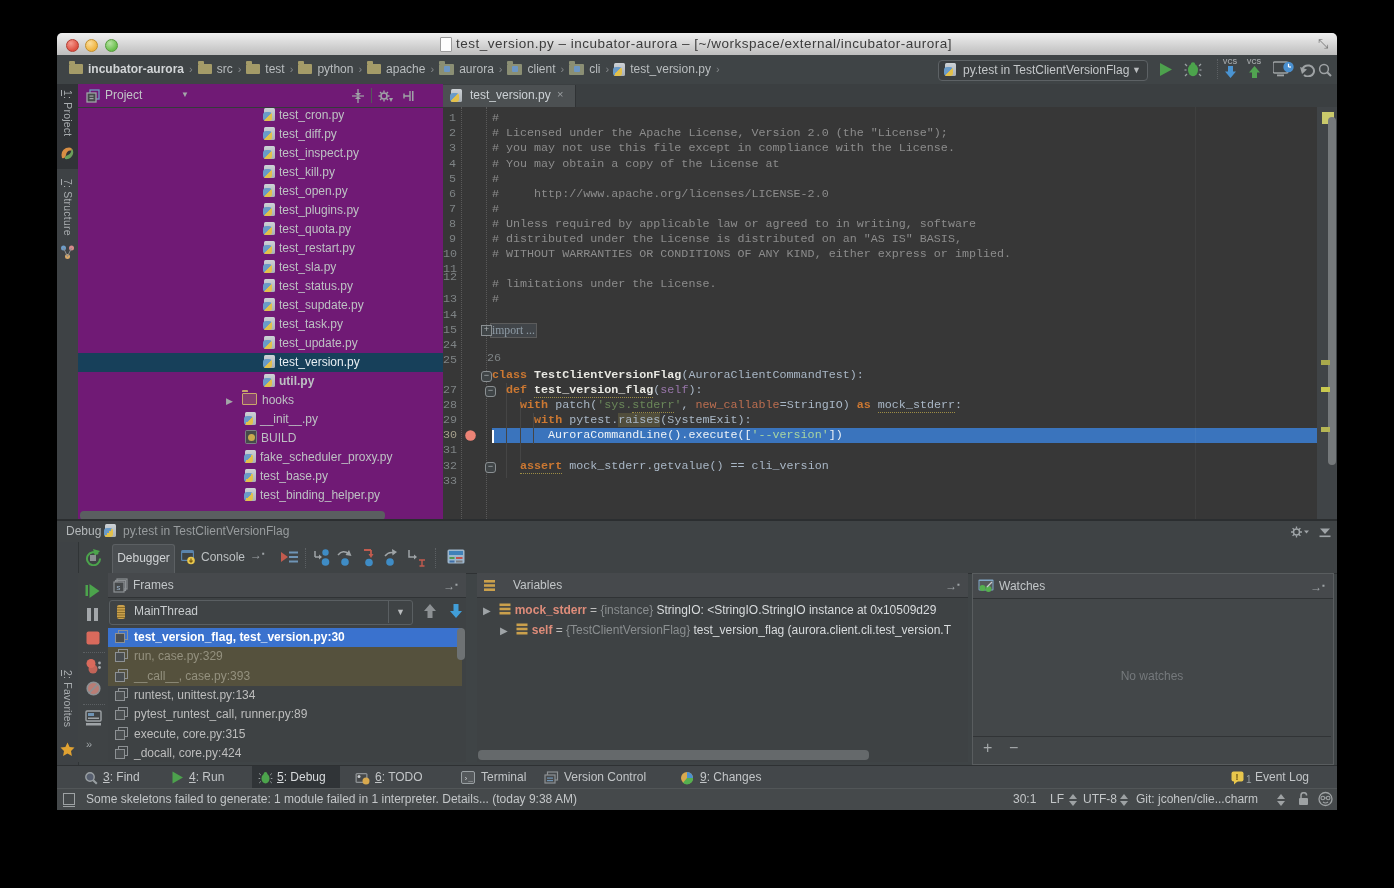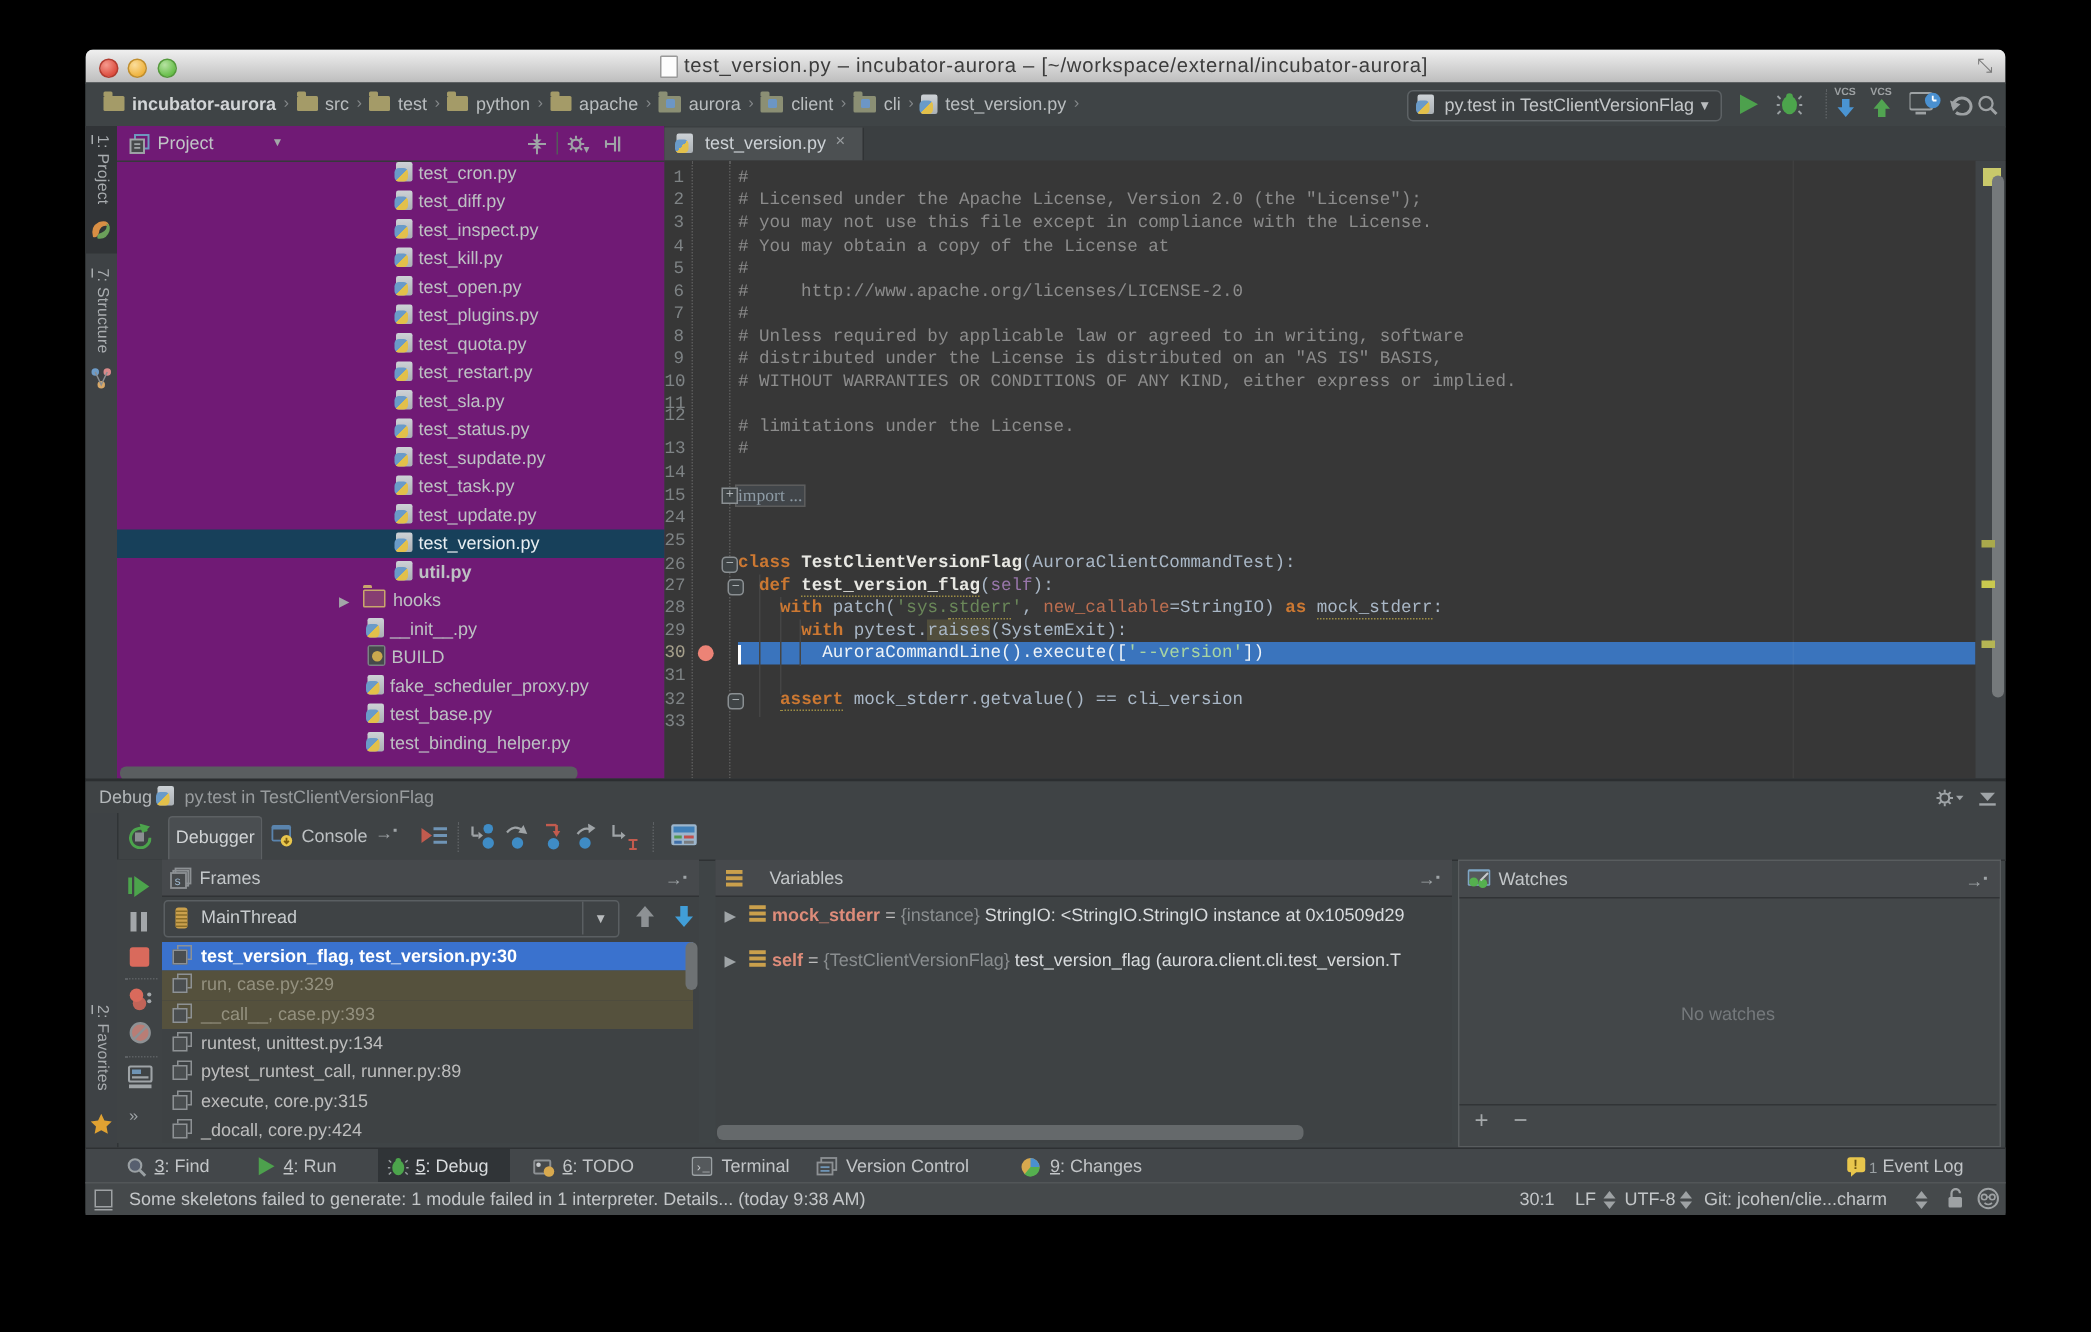--- a/index.html
+++ b/index.html
@@ -243,21 +243,21 @@
     <div class="lnum" style="top:109.9px;">8</div>
     <div class="lnum" style="top:125px;">9</div>
     <div class="lnum" style="top:140.1px;">10</div>
     <div class="lnum" style="top:155.2px;">11</div>
     <div class="lnum" style="top:163px;">12</div>
     <div class="lnum" style="top:185.4px;">13</div>
     <div class="lnum" style="top:200.5px;">14</div>
     <div class="lnum" style="top:215.6px;">15</div>
     <div class="lnum" style="top:230.7px;">24</div>
     <div class="lnum" style="top:245.8px;">25</div>
-    <div class="lnum" style="top:262px;">26</div>
+    <div class="lnum" style="top:244px;padding-left:44px;">26</div>
     <div class="lnum" style="top:276px;">27</div>
     <div class="lnum" style="top:291.1px;">28</div>
     <div class="lnum" style="top:306.2px;">29</div>
     <div class="lnum" style="top:321.3px;color:#a6a08c;">30</div>
     <div class="lnum" style="top:336.4px;">31</div>
     <div class="lnum" style="top:351.5px;">32</div>
     <div class="lnum" style="top:366.6px;">33</div>
     <div class="eline cmt" style="top:4.2px;">#</div>
     <div class="eline cmt" style="top:19.3px;"># Licensed under the Apache License, Version 2.0 (the "License");</div>
     <div class="eline cmt" style="top:34.4px;"># you may not use this file except in compliance with the License.</div>
@@ -442,21 +442,21 @@
     <div class="phead"><svg style="position:absolute;left:6px;top:6px;" width="13" height="13">
           <rect x="1" y="1" width="11" height="2.6" fill="#caa04c"></rect>
           <rect x="1" y="5.2" width="11" height="2.6" fill="#caa04c"></rect>
           <rect x="1" y="9.4" width="11" height="2.6" fill="#caa04c"></rect>
         </svg><span style="margin-left:36px;">Variables</span><span style="position:absolute;right:8px;top:0;color:#9fa4a7;">→<span style="font-size:8px;vertical-align:3px;">▪</span></span></div>
     <div class="a vrow" style="left:0;top:28px;width:491px;height:19px;line-height:19px;white-space:nowrap;overflow:hidden;"><span style="color:#9fa4a7;font-size:10px;margin-left:6px;">▶</span><svg style="margin-left:8px;vertical-align:-2px;" width="12" height="13">
           <rect x="0.5" y="0.5" width="11" height="2.6" fill="#caa04c"></rect>
           <rect x="0.5" y="4.7" width="11" height="2.6" fill="#caa04c"></rect>
           <rect x="0.5" y="8.9" width="11" height="2.6" fill="#caa04c"></rect>
         </svg><span style="margin-left:4px;color:#de8c7a;font-weight:bold;">mock_stderr</span> = <span style="color:#8a8e90;">{instance}</span> <span style="color:#d8dbdd;">StringIO: &lt;StringIO.StringIO instance at 0x10509d29</span></div>
-    <div class="a vrow" style="left:0;top:58px;width:491px;height:19px;line-height:19px;white-space:nowrap;overflow:hidden;"><span style="color:#9fa4a7;font-size:10px;margin-left:6px;">▶</span><svg style="margin-left:8px;vertical-align:-2px;" width="12" height="13">
+    <div class="a vrow" style="left:0;top:48px;width:491px;height:19px;line-height:19px;white-space:nowrap;overflow:hidden;text-align:center;"><span style="color:#9fa4a7;font-size:10px;margin-left:6px;">▶</span><svg style="margin-left:8px;vertical-align:-2px;" width="12" height="13">
           <rect x="0.5" y="0.5" width="11" height="2.6" fill="#caa04c"></rect>
           <rect x="0.5" y="4.7" width="11" height="2.6" fill="#caa04c"></rect>
           <rect x="0.5" y="8.9" width="11" height="2.6" fill="#caa04c"></rect>
         </svg><span style="margin-left:4px;color:#de8c7a;font-weight:bold;">self</span> = <span style="color:#8a8e90;">{TestClientVersionFlag}</span> <span style="color:#d8dbdd;">test_version_flag (aurora.client.cli.test_version.T</span></div>
     <div class="a" style="left:1px;top:177px;width:391px;height:10px;background:#65696b;border-radius:4px;"></div>
   </div>
   <div class="a" id="watches">
     <div class="phead"><svg style="position:absolute;left:5px;top:5px;" width="16" height="15">
           <rect x="0.5" y="0.5" width="15" height="11" rx="1" fill="#7fa6c5"></rect>
           <rect x="1.5" y="2" width="13" height="8.5" fill="#55595b"></rect>

